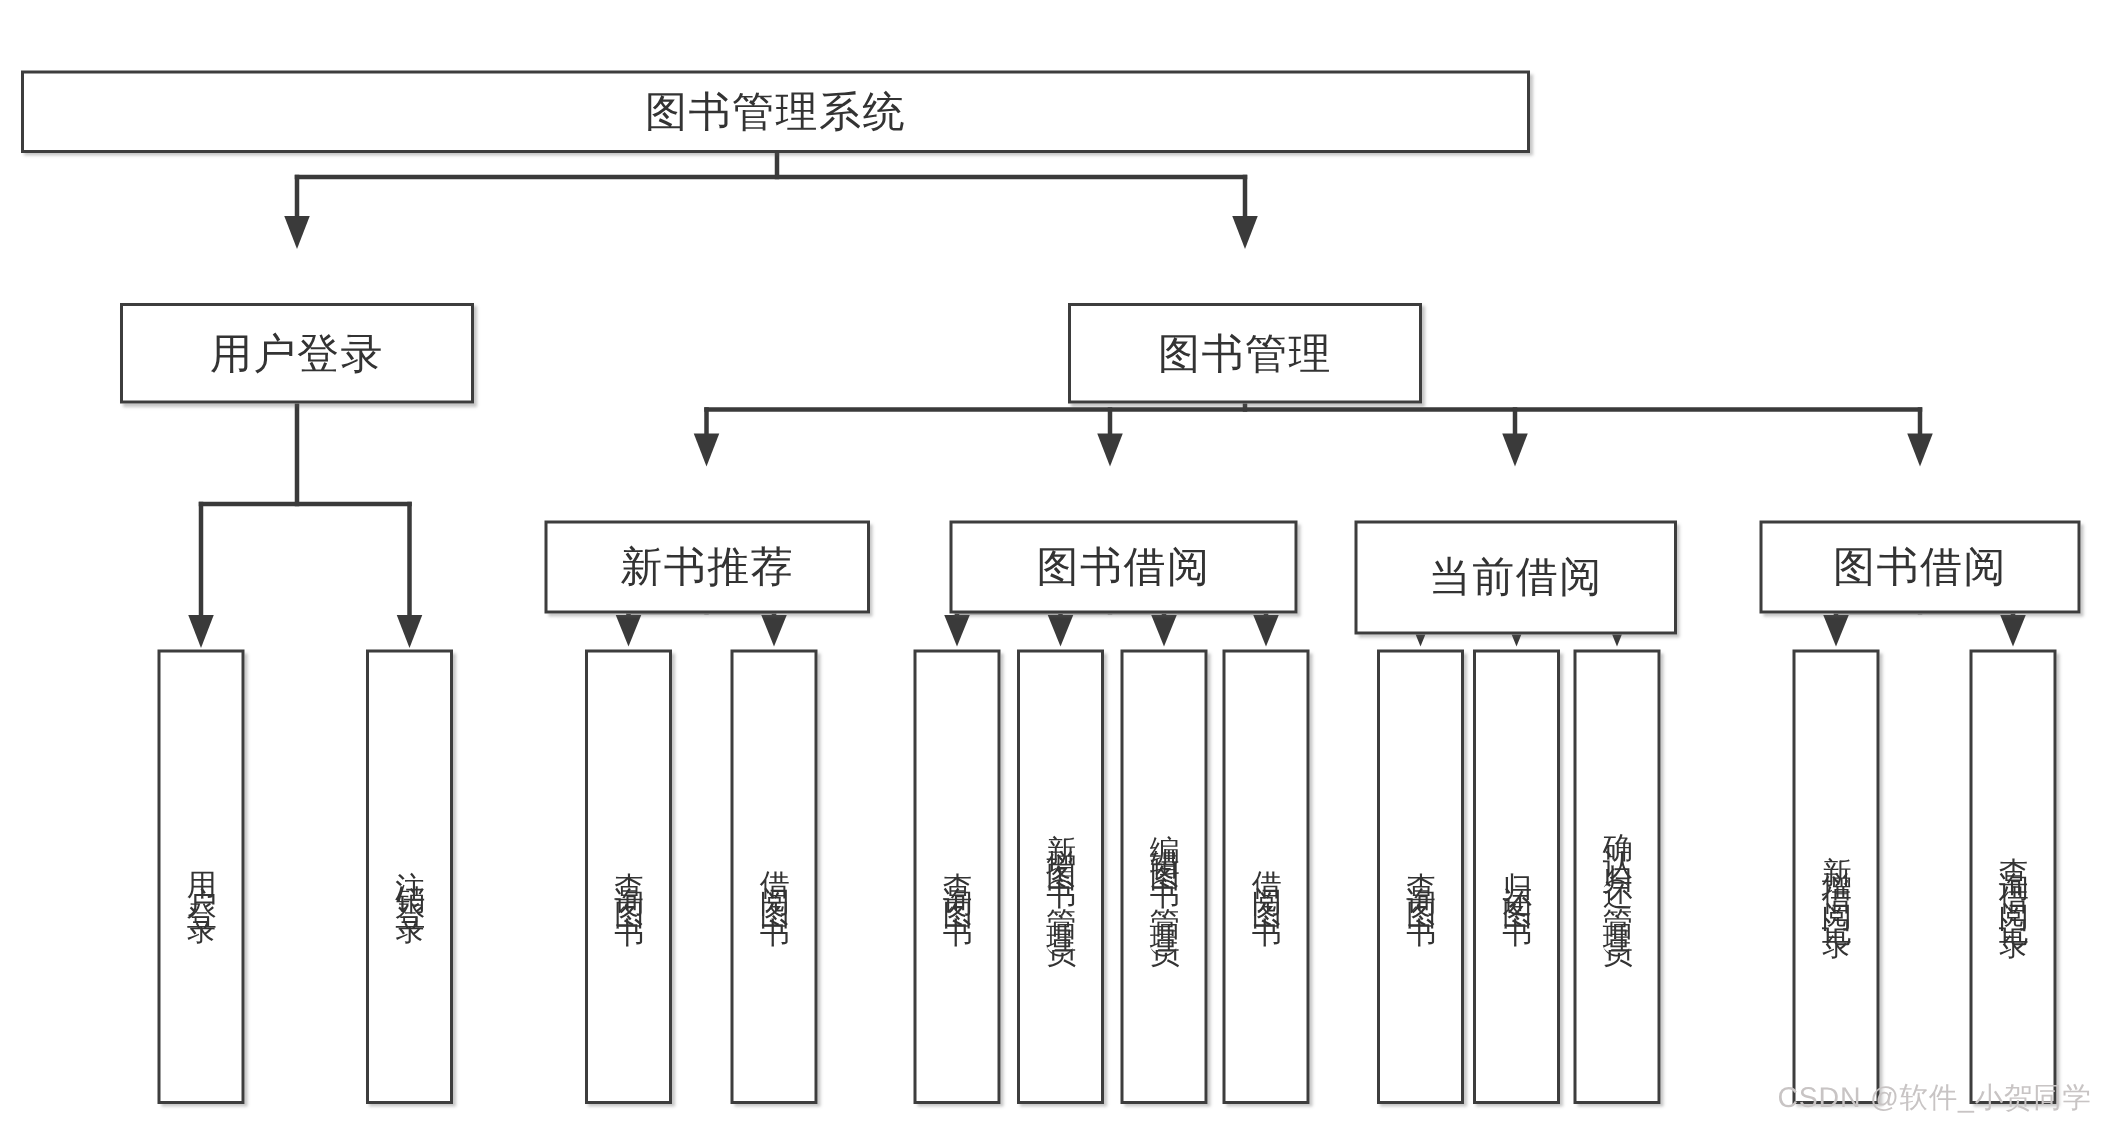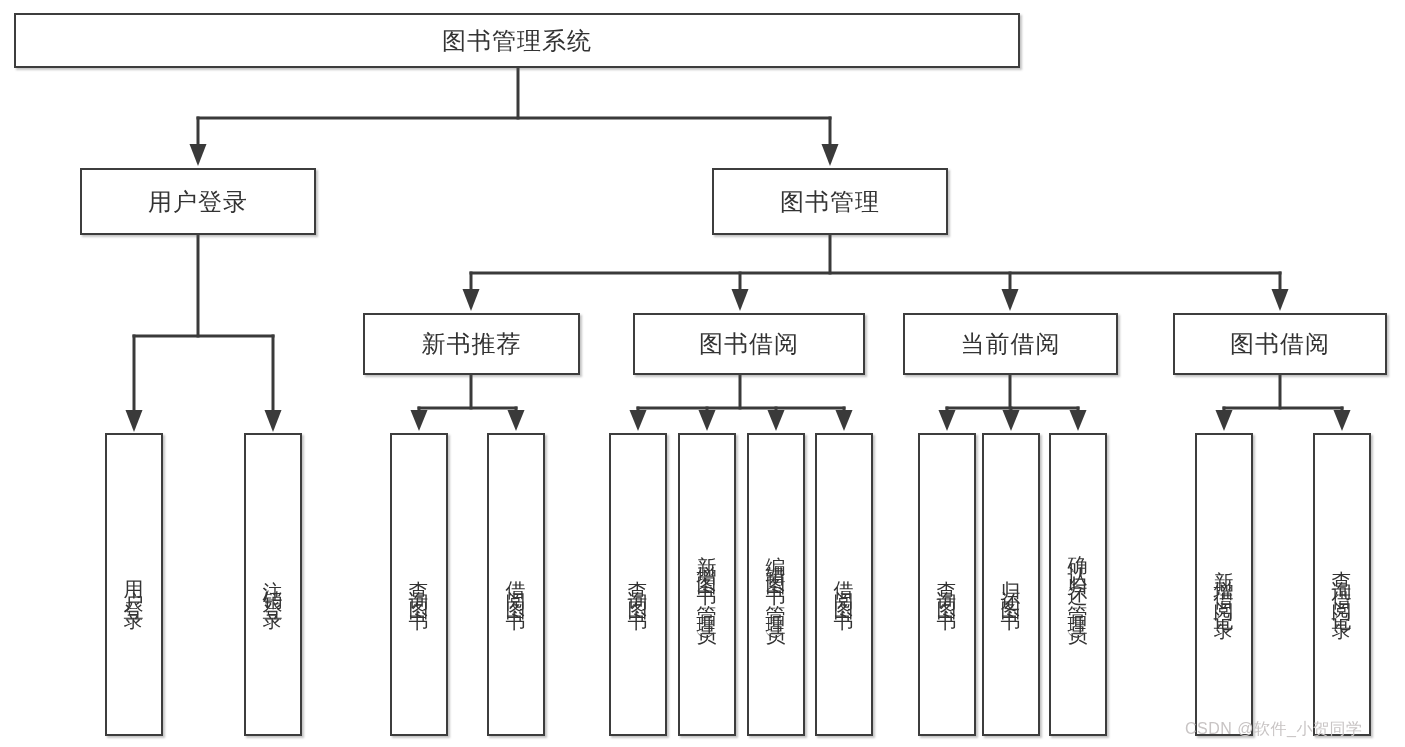--- a/index.html
+++ b/index.html
@@ -21,33 +21,33 @@
   .node{
     position:absolute;
     box-sizing:border-box;
     background:#ffffff;
     border:2.5px solid var(--box-border);
     box-shadow:2px 2px 2px rgba(90,90,90,0.35);
     display:flex;align-items:center;justify-content:center;
     color:var(--text);
     z-index:2;
   }
-  .node.h{font-size:24px;letter-spacing:1px;}
+  .node.h{font-size:28px;letter-spacing:1px;margin-top:34px;}
   .node.v{
     font-size:20px;
     writing-mode:vertical-rl;
     text-orientation:mixed;
     letter-spacing:10px;
     line-height:1;
   }
   .watermark{
     position:absolute;
     z-index:3;
     color:var(--watermark);
-    font-size:16px;
+    font-size:19px;
     white-space:nowrap;
     letter-spacing:0.5px;
   }
 </style>
 </head>
 <body>
 
 <div class="canvas">
 
   <svg class="wires" viewBox="0 0 1405 747" xmlns="http://www.w3.org/2000/svg">
@@ -133,21 +133,21 @@
   <div class="node h" style="left:712px;top:168px;width:236px;height:67px">
     <span>图书管理</span>
   </div>
 
   <div class="node h" style="left:363px;top:313px;width:217px;height:62px">
     <span>新书推荐</span>
   </div>
   <div class="node h" style="left:633px;top:313px;width:232px;height:62px">
     <span>图书借阅</span>
   </div>
-  <div class="node h" style="left:903px;top:313px;width:215px;height:62px">
+  <div class="node h" style="left:903px;top:313px;width:215px;height:76px">
     <span>当前借阅</span>
   </div>
   <div class="node h" style="left:1173px;top:313px;width:214px;height:62px">
     <span>图书借阅</span>
   </div>
 
   <div class="node v" style="left:105px;top:433px;width:58px;height:303px">
     <span>用户登录</span>
   </div>
   <div class="node v" style="left:244px;top:433px;width:58px;height:303px">

